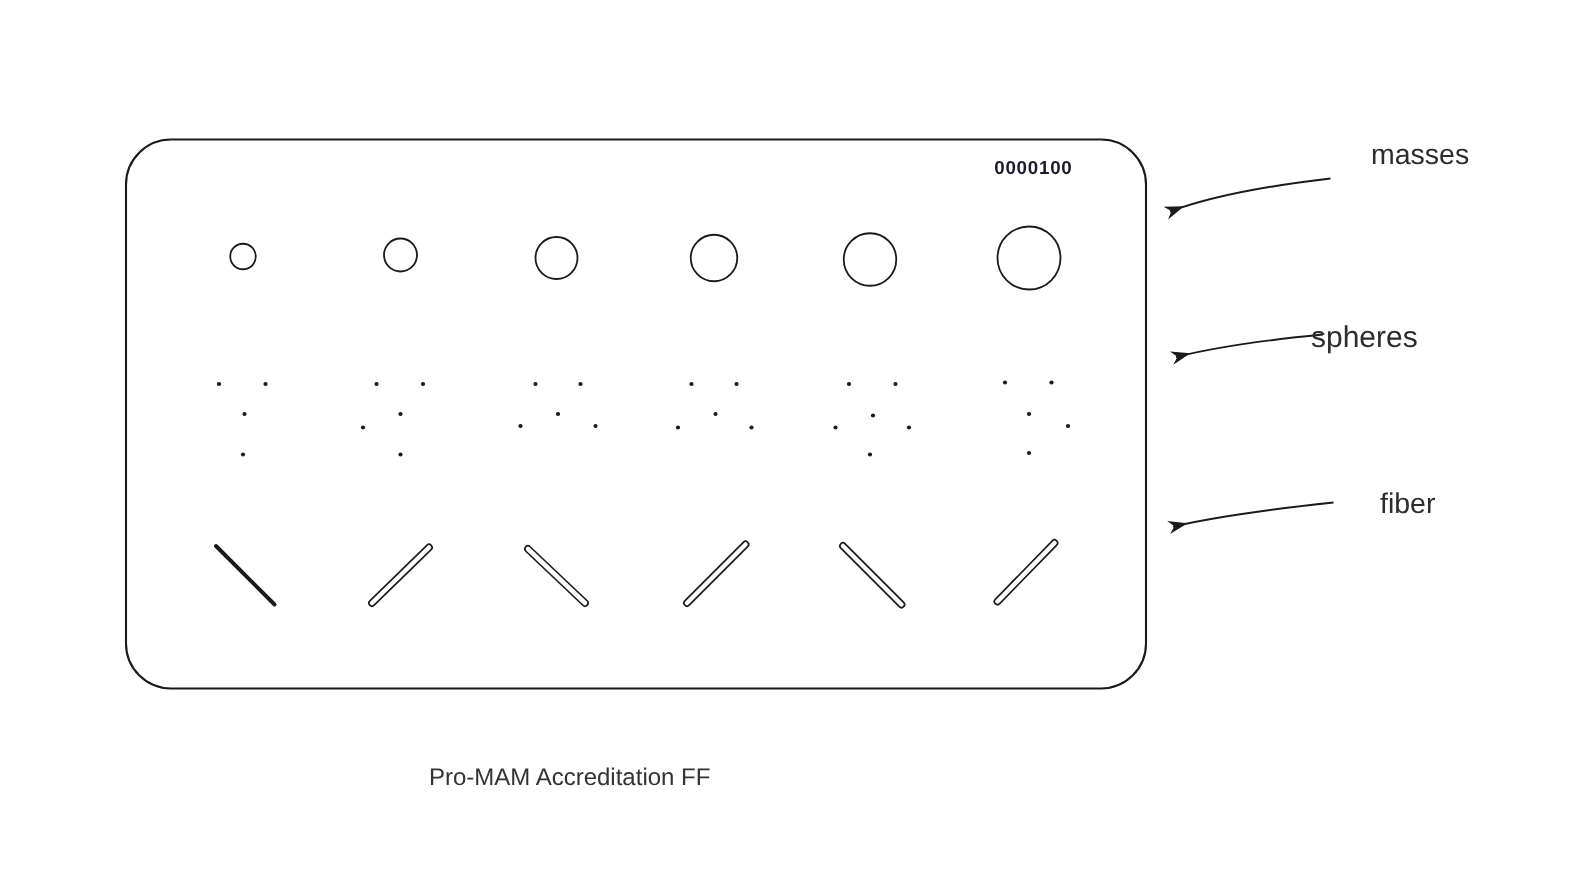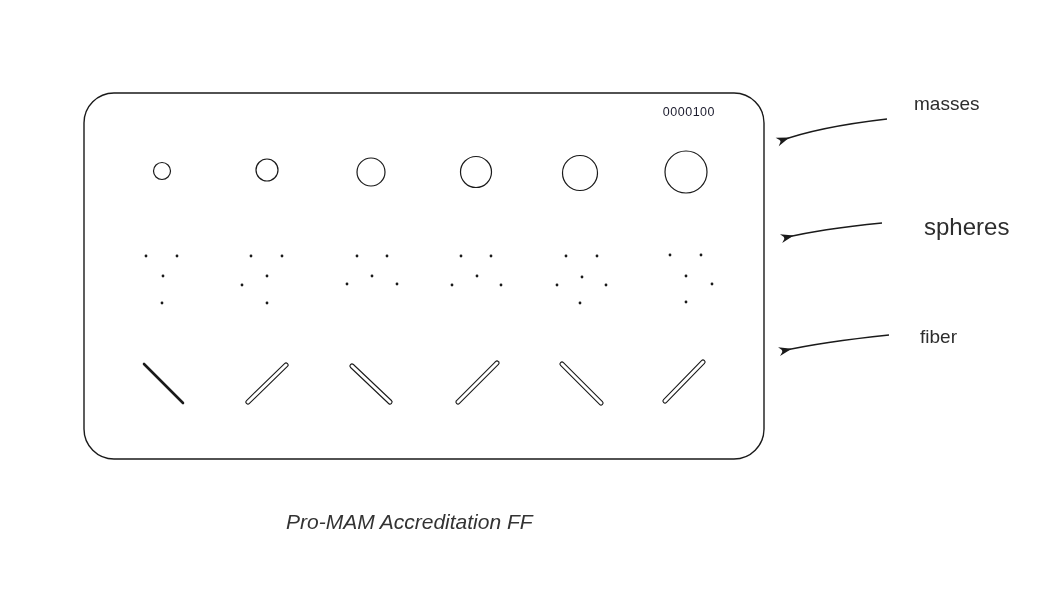--- a/index.html
+++ b/index.html
@@ -27,33 +27,32 @@
     color: #2d2d2d;
     white-space: nowrap;
     line-height: 1.1;
   }
   .serial-number {
     left: 633px;
     top: 106px;
     width: 82px;
     text-align: right;
     font-size: 12.5px;
-    font-weight: 400;
+    font-weight: 700;
     color: #1c1c2e;
     letter-spacing: 0.5px;
   }
   .label-masses  { left: 914px; top: 94px; font-size: 19px; }
-  .label-spheres { left: 924px; top: 214px; font-size: 24px; text-align: right; }
+  .label-spheres { left: 874px; top: 214px; font-size: 20px; text-align: right; }
   .label-fiber   { left: 920px; top: 327px; font-size: 19px; }
   .caption {
     left: 286px;
     top: 510px;
-    font-size: 21px;
+    font-size: 16px;
     color: #333333;
-    font-style: italic;
   }
 </style>
 </head>
 <body>
 
 <div class="canvas">
 
   <svg id="phantom-svg" viewBox="0 0 1061 593" xmlns="http://www.w3.org/2000/svg">
     <defs>
       <marker id="arrowhead" markerWidth="14" markerHeight="12" refX="10" refY="5" orient="auto" markerUnits="userSpaceOnUse">

